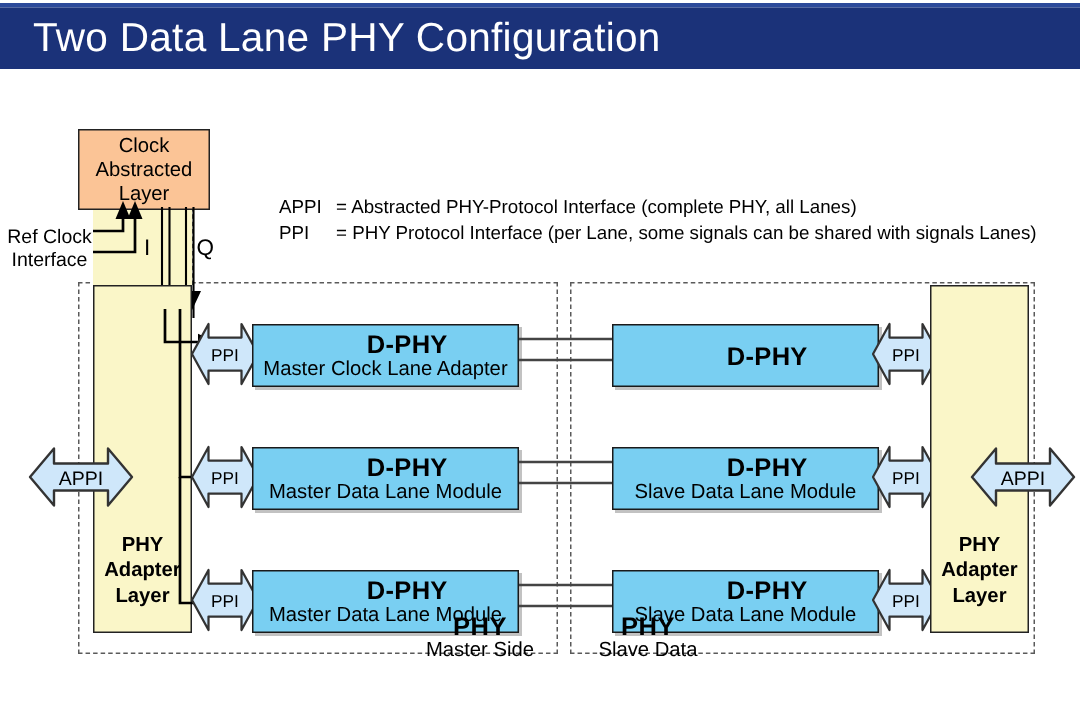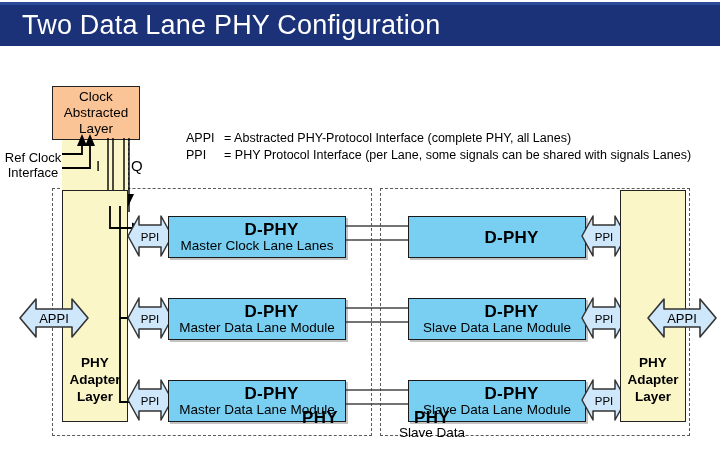--- a/index.html
+++ b/index.html
@@ -234,21 +234,21 @@
     <polygon points="0,24 11,4 11,13 33,13 33,4 44,24 33,44 33,35 11,35 11,44" fill="#CFE7FA" stroke="#333" stroke-width="1.5" stroke-linejoin="round"></polygon>
     <text x="22" y="28.5" text-anchor="middle" font-size="11.5">PPI</text>
   </svg>
   <svg class="ifshape" style="left:128px; top:330px;" width="44" height="48" viewBox="0 0 44 48">
     <polygon points="0,24 11,4 11,13 33,13 33,4 44,24 33,44 33,35 11,35 11,44" fill="#CFE7FA" stroke="#333" stroke-width="1.5" stroke-linejoin="round"></polygon>
     <text x="22" y="28.5" text-anchor="middle" font-size="11.5">PPI</text>
   </svg>
 
   <div class="box module" style="left:168px; top:170px; width:178px; height:42px;">
     <div class="mod-title">D-PHY</div>
-    <div class="mod-sub">Master Clock Lane Lanes</div>
+    <div class="mod-sub">Master Clock Lane Adapter</div>
   </div>
   <div class="box module" style="left:168px; top:252px; width:178px; height:42px;">
     <div class="mod-title">D-PHY</div>
     <div class="mod-sub">Master Data Lane Module</div>
   </div>
   <div class="box module" style="left:168px; top:334px; width:178px; height:42px;">
     <div class="mod-title">D-PHY</div>
     <div class="mod-sub">Master Data Lane Module</div>
   </div>
 
@@ -292,19 +292,20 @@
     <span>Layer</span>
   </div>
 
   <svg class="ifshape" style="left:648px; top:246px;" width="68" height="52" viewBox="0 0 68 52">
     <polygon points="0,26 16,7 16,17 52,17 52,7 68,26 52,45 52,35 16,35 16,45" fill="#CFE7FA" stroke="#333" stroke-width="1.6" stroke-linejoin="round"></polygon>
     <text x="34" y="31" text-anchor="middle" font-size="13">APPI</text>
   </svg>
 
   <div class="label center" style="left:272px; top:364px; width:96px;">
     <div class="phy-big">PHY</div>
+    <div class="phy-small">Master Side</div>
   </div>
   <div class="label center" style="left:384px; top:364px; width:96px;">
     <div class="phy-big">PHY</div>
     <div class="phy-small">Slave Data</div>
   </div>
 
 </div>
 
 </body></html>

